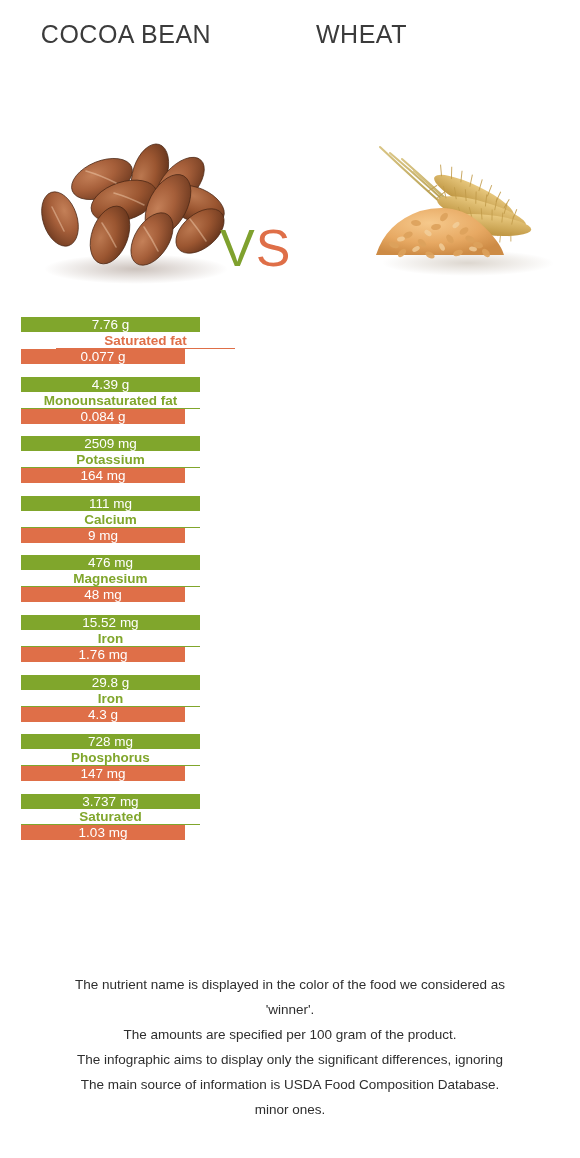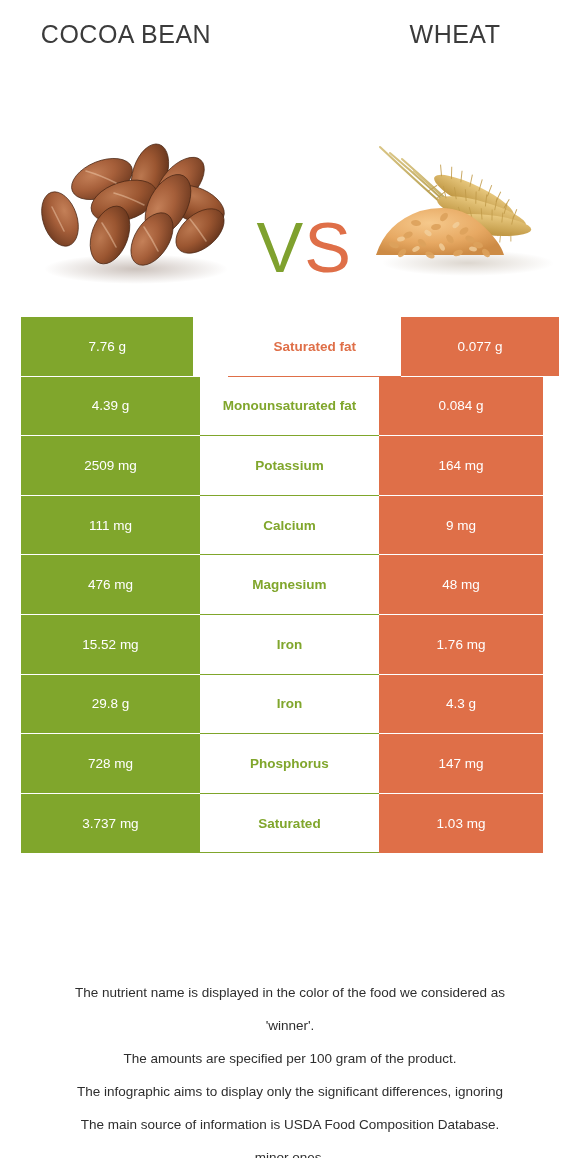--- a/index.html
+++ b/index.html
@@ -27,62 +27,63 @@
     position: absolute;
     top: 20px;
     font-size: 25px;
     font-weight: 400;
     letter-spacing: 0.5px;
     color: #3b3b3b;
     white-space: nowrap;
     font-family: "Liberation Sans", sans-serif;
   }
   .food-title.left  { left: 0; width: 252px; text-align: center; }
-  .food-title.right { left: 329px; width: 252px; text-align: center; }
+  .food-title.right { left: 316px; width: 252px; }
 
   
   .hero {
     position: relative;
     height: 218px;
   }
   .hero-img {
     position: absolute;
     top: 0;
   }
   .img-cocoa { left: 28px;  width: 210px; height: 160px; top: 55px; }
   .img-wheat { left: 368px; width: 196px; height: 152px; top: 55px; }
 
   .vs {
     position: absolute;
-    left: 228px;
+    left: 220px;
     top: 134px;
     width: 124px;
     height: 84px;
-    font-size: 70px;
+    font-size: 52px;
     line-height: 84px;
     font-weight: 300;
     letter-spacing: 1px;
-    text-align: right;
+    text-align: left;
     white-space: nowrap;
   }
   .vs .v { color: #7fa12e; }
   .vs .s { color: #df6f48; }
 
   
   .table {
     position: absolute;
     left: 21px;
     top: 317px;
     width: 538px;
     border-collapse: collapse;
     table-layout: fixed;
   }
   .row {
     display: flex;
     height: 59.6px;
+    flex-direction: column;
   }
   .cell {
     display: flex;
     align-items: center;
     justify-content: center;
     font-size: 13.5px;
     font-weight: 400;
     box-sizing: border-box;
     text-align: center;
   }
@@ -120,21 +121,21 @@
   .footnote {
     position: absolute;
     left: 28px;
     top: 970px;
     width: 524px;
     text-align: center;
     font-size: 13.5px;
     line-height: 21px;
     color: #2e2e2e;
   }
-  .footnote div { margin: 12px; }
+  .footnote div { margin: 4px; }
 </style>
 </head>
 <body>
 
 <div class="header">
   <div class="food-title left">COCOA BEAN</div>
   <div class="food-title right">WHEAT</div>
 </div>
 
 <div class="hero">

